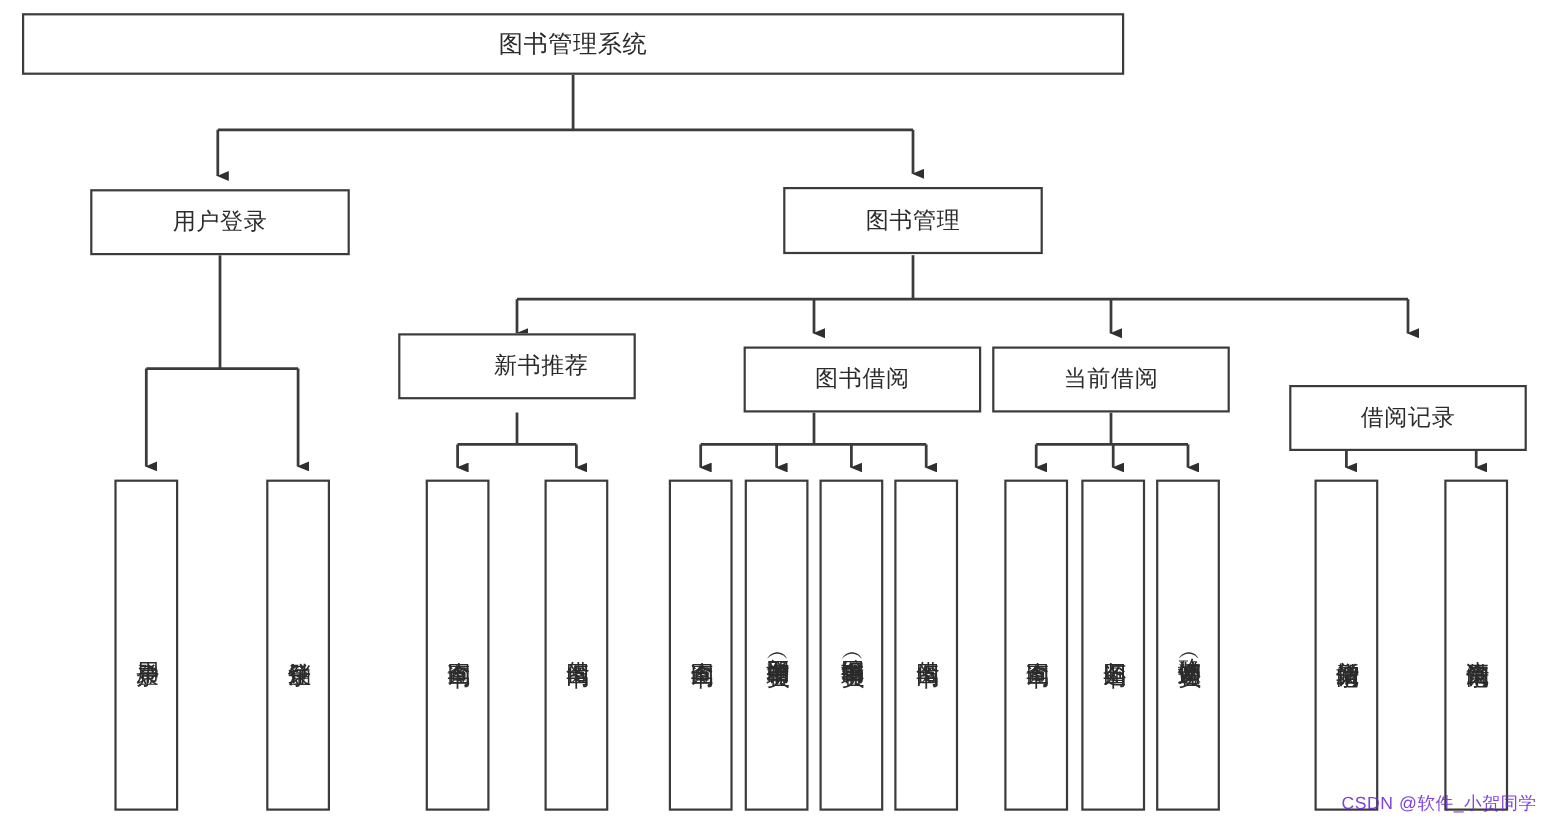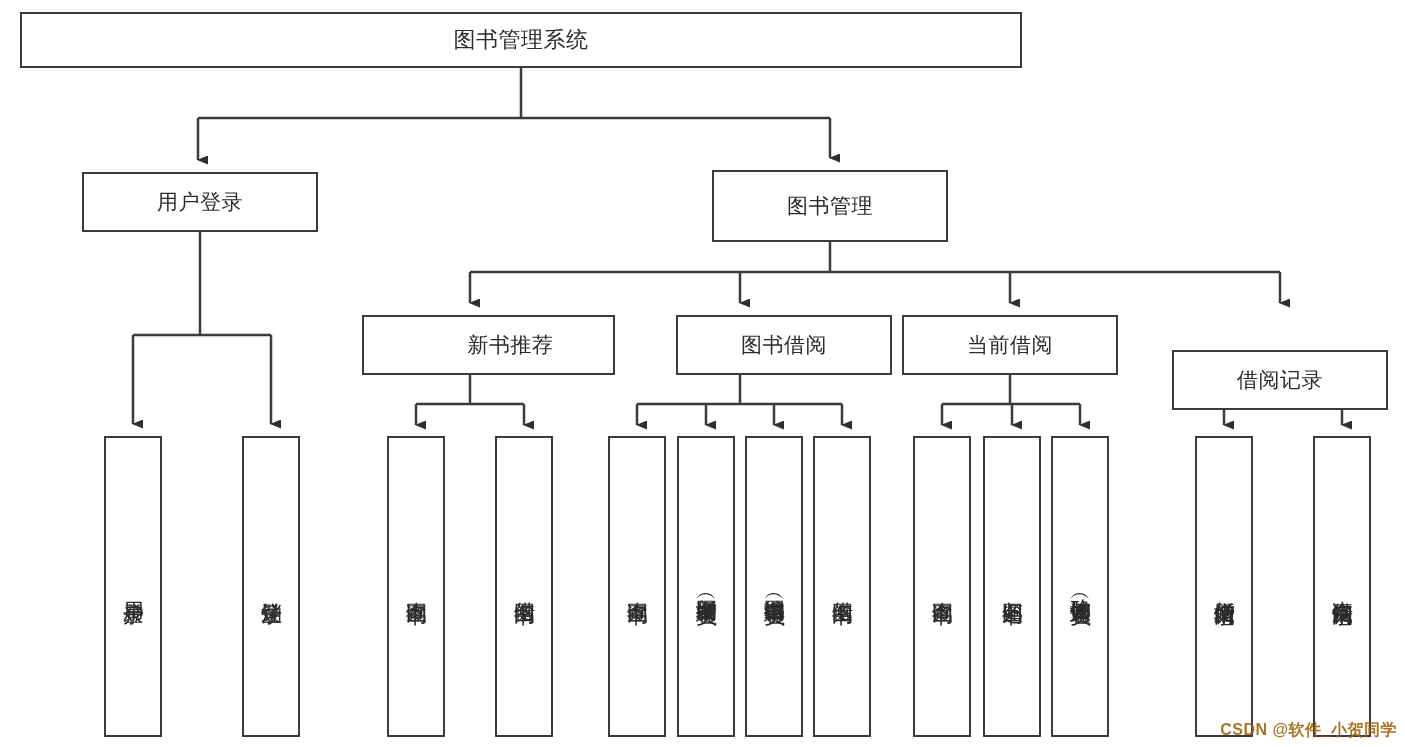--- a/index.html
+++ b/index.html
@@ -55,25 +55,24 @@
     letter-spacing: 1px;
     color: #2b2b2b;
     white-space: nowrap;
     display: block;
   }
   #watermark {
     position: absolute;
     right: 8px;
     bottom: 6px;
     font-size: 16px;
-    color: #a16207;
+    color: #6d28d9;
     opacity: 0.88;
     letter-spacing: 0.5px;
     white-space: nowrap;
-    font-weight: bold;
   }
 </style>
 </head>
 <body>
 
 <div id="canvas">
 
   <svg id="wires" viewBox="0 0 1405 747">
     <defs>
       <marker id="arrow" markerWidth="9" markerHeight="11" refX="4.5" refY="10" orient="auto" markerUnits="userSpaceOnUse">
@@ -124,25 +123,25 @@
     </g>
   </svg>
 
   <div class="node root h" style="left:20px; top:12px; width:1002px; height:56px;">
     <span>图书管理系统</span>
   </div>
 
   <div class="node h" style="left:82px; top:172px; width:236px; height:60px;">
     <span>用户登录</span>
   </div>
-  <div class="node h" style="left:712px; top:170px; width:236px; height:72px;align-items:center;">
+  <div class="node h" style="left:712px; top:170px; width:236px; height:61px;align-items:center;">
     <span>图书管理</span>
   </div>
 
-  <div class="node h" style="left:362px; top:315px; width:253px; height:60px;padding-left:44px;">
+  <div class="node h" style="left:362px; top:303px; width:216px; height:60px;padding-left:44px;">
     <span>新书推荐</span>
   </div>
   <div class="node h" style="left:632px; top:315px; width:216px; height:60px;margin-left:44px;">
     <span>图书借阅</span>
   </div>
   <div class="node h" style="left:902px; top:315px; width:216px; height:60px;">
     <span>当前借阅</span>
   </div>
   <div class="node h" style="left:1172px; top:315px; width:216px; height:60px;margin-top:35px;">
     <span>借阅记录</span>

